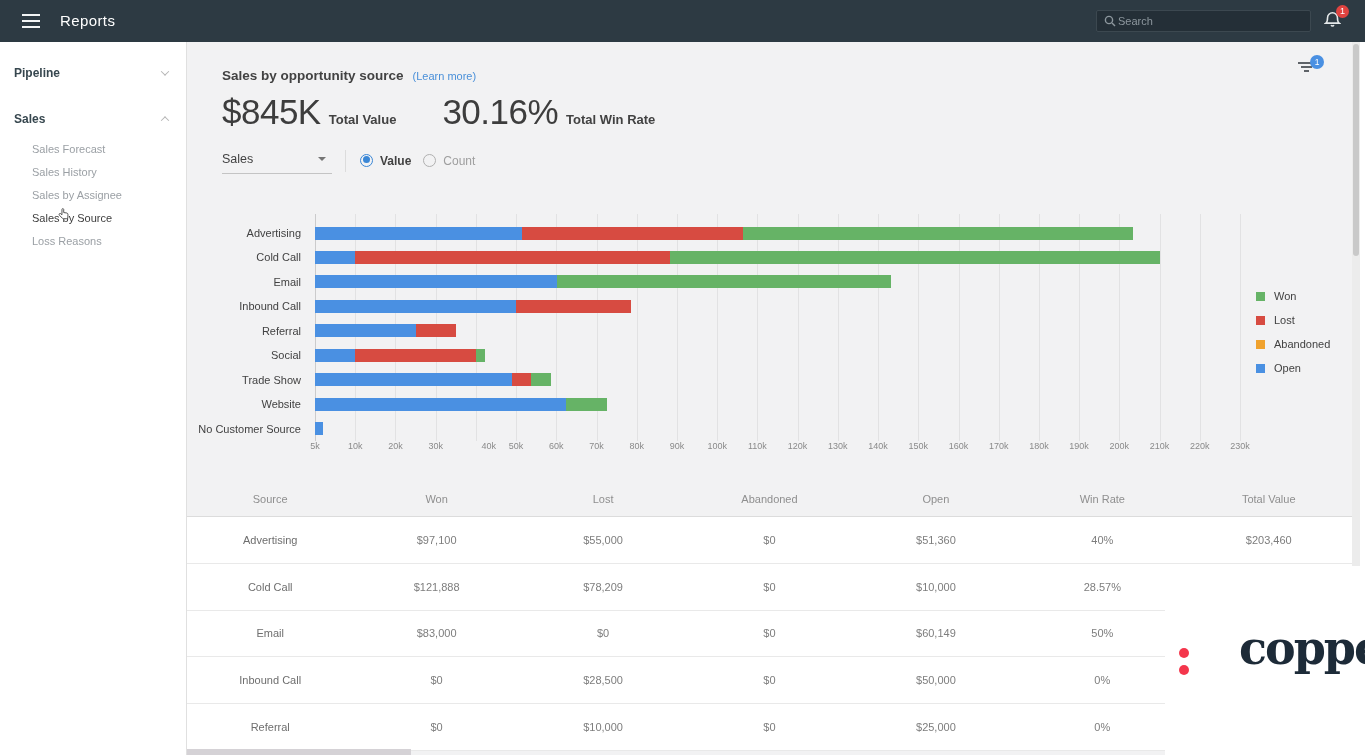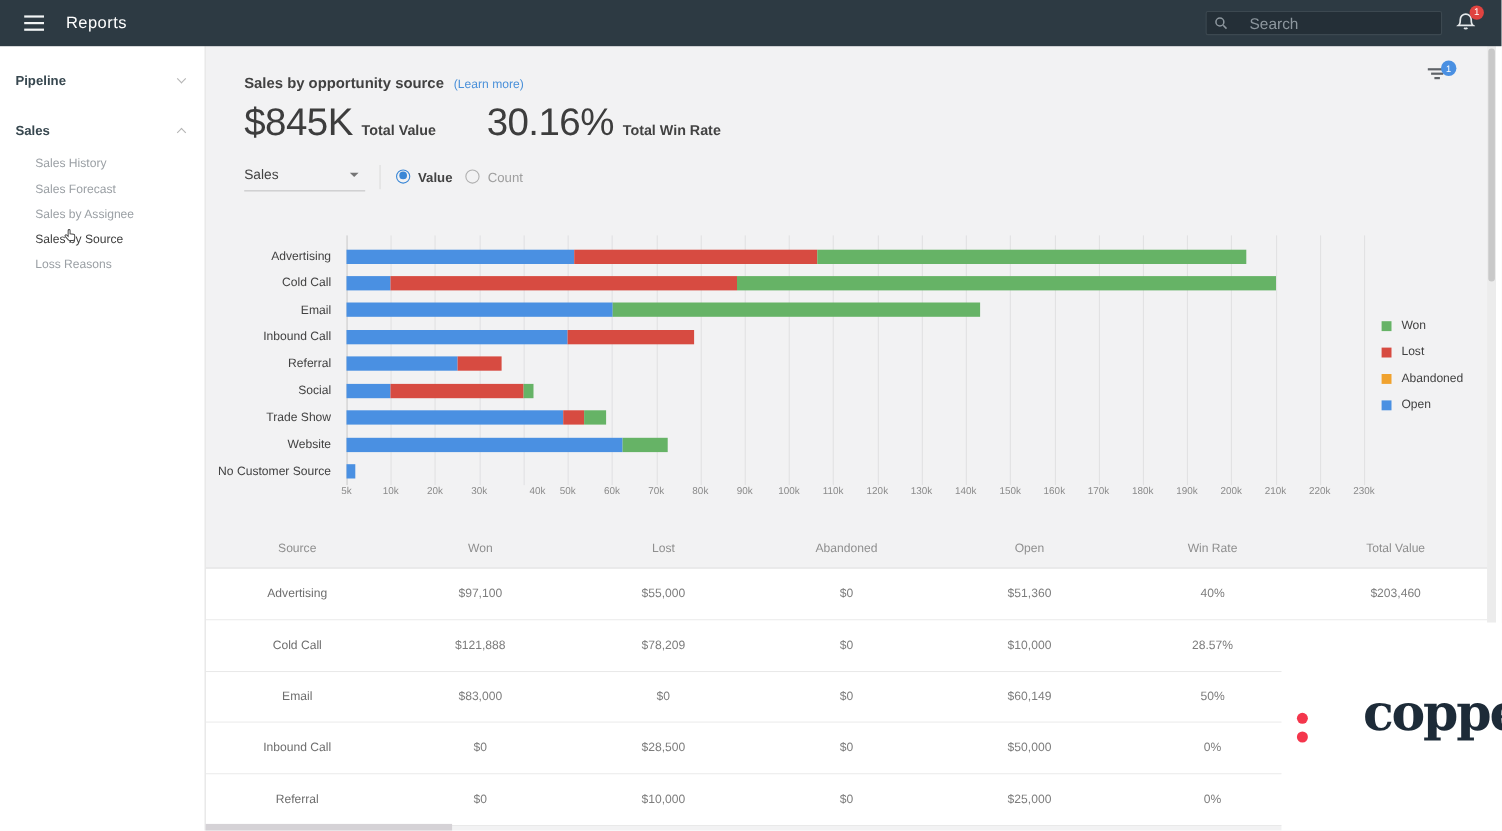--- a/index.html
+++ b/index.html
@@ -6,21 +6,21 @@
   html,body { width:1365px; height:755px; overflow:hidden; background:#fff;
     font-family:"Liberation Sans","DejaVu Sans",sans-serif; }
 
   
   #topbar { position:absolute; left:0; top:0; width:1365px; height:42px; background:#2d3a43; z-index:30; }
   #hamburger { position:absolute; left:22px; top:14px; width:18px; height:14px; cursor:pointer; }
   #hamburger div { height:2px; background:#f2f4f5; margin-bottom:4px; }
   #topbar-title { position:absolute; left:60px; top:12px; color:#fff; font-size:15px; letter-spacing:.4px; }
   #search-box { position:absolute; left:1096px; top:10px; width:215px; height:22px;
     background:#242f37; border:1px solid #3c4850; border-radius:2px; display:flex; align-items:center; padding:0 7px; }
-  #search-box span.ph { color:#8d979e; font-size:14px; margin-left:20px; }
+  #search-box span.ph { color:#8d979e; font-size:11px; margin-left:2px; }
   #bell-wrap { position:absolute; left:1324px; top:9px; width:26px; height:26px; cursor:pointer; }
   #bell-badge { position:absolute; left:12px; top:-4px; min-width:13px; height:13px; border-radius:50%;
     background:#e04340; color:#fff; font-size:9px; line-height:13px; text-align:center; }
 
   
   #sidebar { position:absolute; left:0; top:42px; width:187px; height:713px; background:#fff;
     border-right:1px solid #e0e0e0; padding-top:22px; z-index:5; }
   .side-section-header { display:flex; align-items:center; justify-content:space-between;
     padding:0 18px 0 14px; height:18px; cursor:pointer; }
   .side-section-header .lbl { font-size:12px; font-weight:bold; color:#37474f; }
@@ -128,22 +128,22 @@
       <div class="side-section-header">
         <span class="lbl">Pipeline</span>
         <span class="chev down"></span>
       </div>
       <div class="sec-gap"></div>
       <div class="side-section-header">
         <span class="lbl">Sales</span>
         <span class="chev up"></span>
       </div>
       <div class="side-items">
+        <div class="side-item">Sales Forecast</div>
         <div class="side-item">Sales History</div>
-        <div class="side-item">Sales Forecast</div>
         <div class="side-item">Sales by Assignee</div>
         <div class="side-item active">Sales by Source</div>
         <div class="side-item">Loss Reasons</div>
       </div>
     </div>
   <svg id="cursor-icon" width="14" height="16" viewBox="0 0 24 26">
     <path d="M10 2c-.9 0-1.5.7-1.5 1.5v9.2l-2-1.9c-.7-.7-1.9-.7-2.5.1-.6.7-.5 1.7.1 2.4l5 5.2c.5.6 1.3.9 2.1.9h4.6c1.6 0 2.9-1.3 2.9-2.9v-4.8c0-1-.8-1.9-1.8-2.1l-5.4-.8V3.5C11.5 2.7 10.8 2 10 2z" fill="#fff" stroke="#4a4a4a" stroke-width="1.6"></path>
   </svg>
 </div>
 

